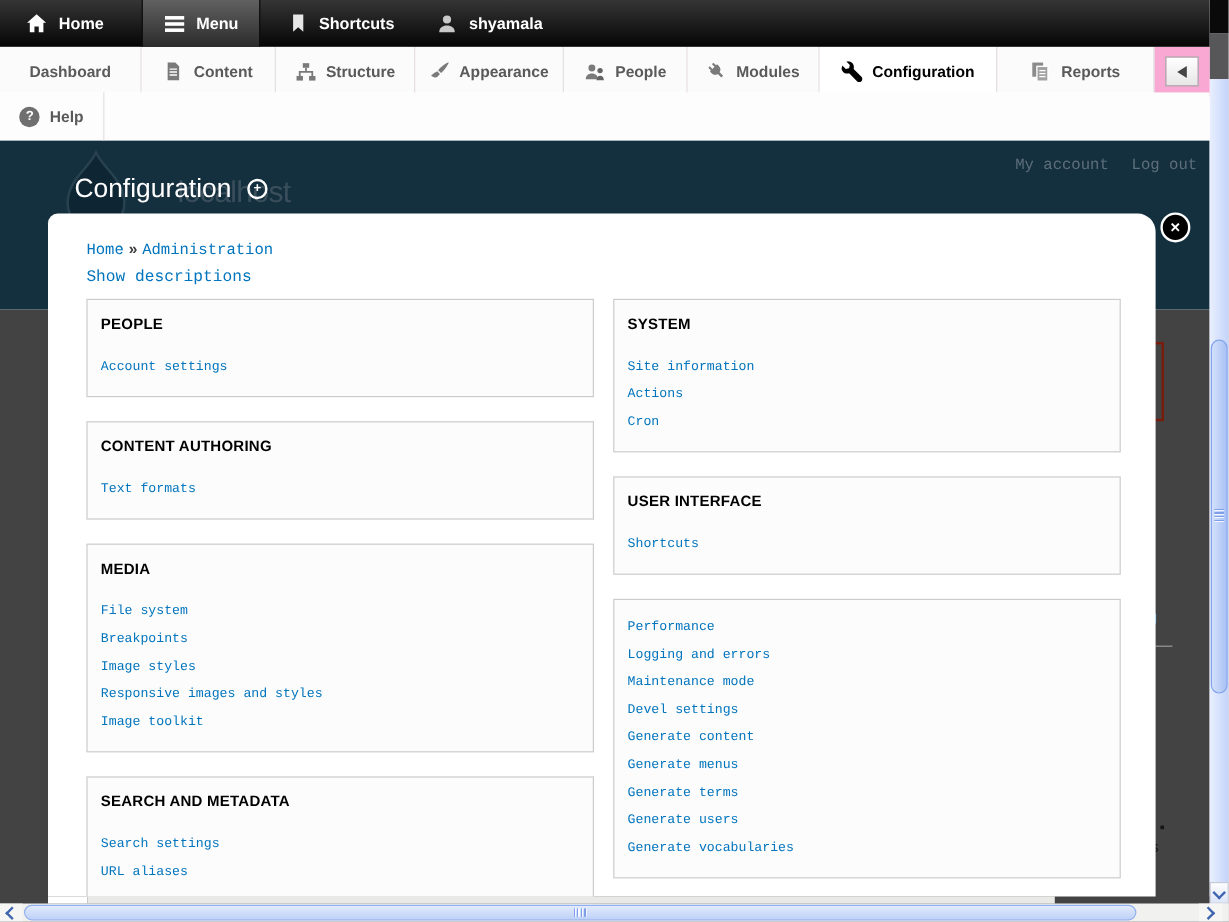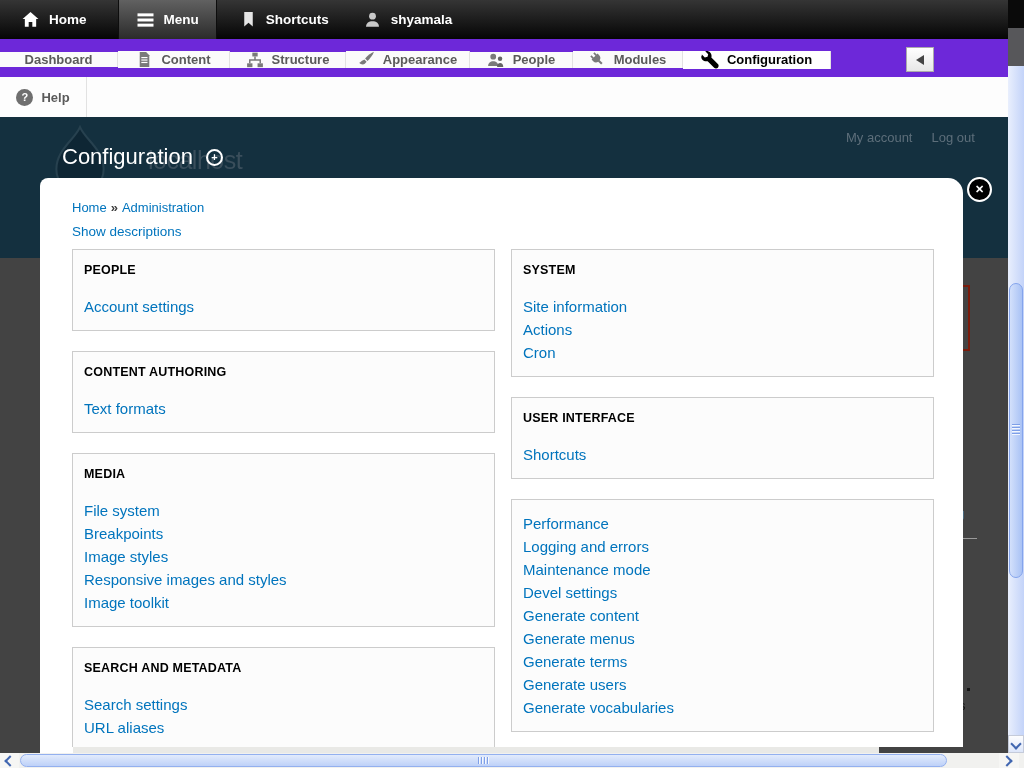--- a/index.html
+++ b/index.html
@@ -1,26 +1,26 @@
 <!DOCTYPE html>
 <html><head>
 <meta charset="utf-8">
 <style>
   html,body{margin:0;padding:0;background:#9a9a9a;font-family:"Liberation Sans",sans-serif;}
   #screen{position:relative;width:1024px;height:768px;overflow:hidden;background:#fff;}
   .abs{position:absolute;}
-  a{text-decoration:none;}
+  a{text-decoration:none;font-family:Liberation Mono, monospace;}
 
   
   #blackbar{left:0;top:0;width:1008px;height:39px;background:linear-gradient(#353535,#050505);display:flex;align-items:stretch;padding-left:4px;box-sizing:border-box;z-index:30;}
   .tb-item{display:flex;align-items:center;gap:9px;padding:0 17px;color:#fff;font-weight:bold;font-size:13.5px;cursor:pointer;}
   .tb-item.active{background:linear-gradient(#616161,#2b2b2b);border-left:1px solid #0d0d0d;border-right:1px solid #0d0d0d;margin-left:14px;margin-right:6px;}
 
   
-  #tabsrow{left:0;top:39px;width:1008px;height:42px;background:#6d28d9;display:flex;border-bottom:1px solid #ececec;box-sizing:border-box;z-index:29;align-items:center;}
+  #tabsrow{left:0;top:39px;width:1008px;height:42px;background:#f9a8d4;display:flex;border-bottom:1px solid #ececec;box-sizing:border-box;z-index:29;}
   .tab{display:flex;align-items:center;justify-content:center;gap:8px;border-right:1px solid #e2e2e2;font-weight:bold;font-size:13px;color:#5a5a5a;box-sizing:border-box;cursor:pointer;background:#fbfbfb;}
   .tab.active{color:#000;background:#fff;}
   .tw0{width:118px}.tw1{width:112px}.tw2{width:116px}.tw3{width:124px}.tw4{width:103px}.tw5{width:110px}.tw6{width:148px}.tw7{width:131px}
   #collapse-cell{flex:1;display:flex;align-items:center;justify-content:center;}
   #collapse-btn{width:26px;height:23px;border:1px solid #ababab;background:linear-gradient(#ffffff,#e7e7e7);display:flex;align-items:center;justify-content:center;cursor:pointer;}
   .tri-left{width:0;height:0;border-top:5px solid transparent;border-bottom:5px solid transparent;border-right:8px solid #444;}
 
   
   #helprow{left:0;top:77px;width:1008px;height:40px;background:#fdfdfd;display:flex;z-index:29;}
   #help-tab{width:86px;border-right:1px solid #e2e2e2;display:flex;align-items:center;justify-content:center;gap:8px;font-weight:bold;font-size:13px;color:#5a5a5a;cursor:pointer;}
@@ -45,21 +45,21 @@
   
   #overlay{left:40px;top:178px;width:923px;height:569px;background:#fff;border-radius:8px 15px 0 0;z-index:5;overflow:hidden;}
   #breadcrumb{position:absolute;left:32px;top:22px;font-size:13px;color:#444;}
   #breadcrumb a{color:#0074bd;}
   #breadcrumb .sep{margin:0 4px;color:#3d3d3d;font-weight:bold;}
   #showdesc{position:absolute;left:32px;top:46px;font-size:13.5px;color:#0074bd;}
   .col{position:absolute;top:71px;width:423px;}
   #leftcol{left:32px;} #rightcol{left:471px;}
   .panel{border:1px solid #ccc;background:#fcfcfc;margin-bottom:20px;padding:12px 10px;box-sizing:border-box;}
   .panel h3{margin:1px 0 18px 1px;font-size:12.5px;color:#000;letter-spacing:.2px;font-family:"Liberation Sans",sans-serif;}
-  .panel a{display:block;color:#0074bd;font-size:15px;line-height:23px;padding-left:1px;}
+  .panel a{display:block;color:#0074bd;font-size:11px;line-height:23px;padding-left:1px;}
   #closebtn{left:967px;top:177px;width:21px;height:21px;border-radius:50%;background:#000;border:2px solid #fff;color:#fff;display:flex;align-items:center;justify-content:center;font-size:11px;font-weight:bold;z-index:6;cursor:pointer;}
 
   
   #sliver{left:0;top:747px;width:1008px;height:6px;background:#434343;z-index:4;}
   #sliver .whiteseg{position:absolute;left:40px;top:0;width:33px;height:6px;background:#fff;}
   #sliver .lightseg{position:absolute;left:73px;top:0;width:806px;height:6px;background:#e9e9e6;}
 
   
   #vscroll{left:1008px;top:0;width:16px;height:753px;z-index:20;}
   #vscroll>div{position:absolute;left:0;width:16px;box-sizing:border-box;}
@@ -193,20 +193,34 @@
     <div class="tab tw6 active">
       <span>
         <svg width="18" height="18" viewBox="0 0 16 16">
             <g transform="translate(16 0) scale(-1 1)">
               <path fill="#000" d="M15.4 4.5c0-.4-.1-.9-.2-1.3l-2.6 2.6-2.4-.6-.6-2.4L12.2.2c-.4-.1-.8-.2-1.3-.2C8.5 0 6.6 1.9 6.6 4.4c0 .5.1.9.2 1.3L1 11.5c-.9.9-.9 2.4 0 3.3.9.9 2.4.9 3.3 0l5.8-5.8c.4.1.9.2 1.3.2 2.5 0 4.4-1.9 4.4-4.4z"></path>
             </g>
           </svg>
       </span>
       <span>Configuration</span>
     </div>
+    <div class="tab tw7">
+      <span>
+        <svg width="18" height="18" viewBox="0 0 16 16">
+            <rect x="2" y="1" width="8" height="10.5" fill="#8b8b8b"></rect>
+            <rect x="5.4" y="3.8" width="8.2" height="11" fill="#a2a2a2" stroke="#fff" stroke-width="1"></rect>
+            <g stroke="#fff" stroke-width="1">
+              <line x1="7.2" y1="7" x2="11.8" y2="7"></line>
+              <line x1="7.2" y1="9.2" x2="11.8" y2="9.2"></line>
+              <line x1="7.2" y1="11.4" x2="11.8" y2="11.4"></line>
+            </g>
+          </svg>
+      </span>
+      <span>Reports</span>
+    </div>
     <div id="collapse-cell">
       <div id="collapse-btn">
         <span class="tri-left"></span>
       </div>
     </div>
   </div>
 
   <div id="helprow" class="abs">
     <div id="help-tab">
       <span class="help-circle">?</span>

